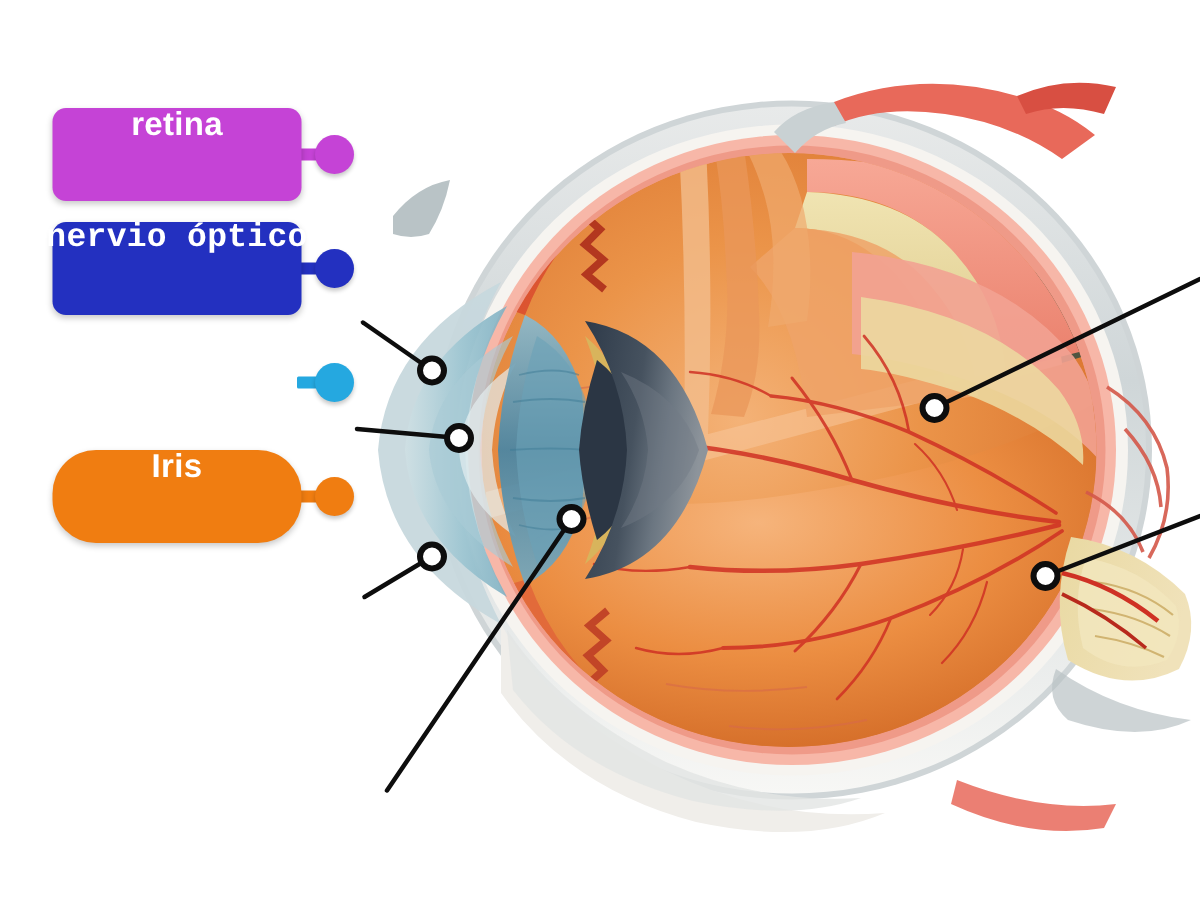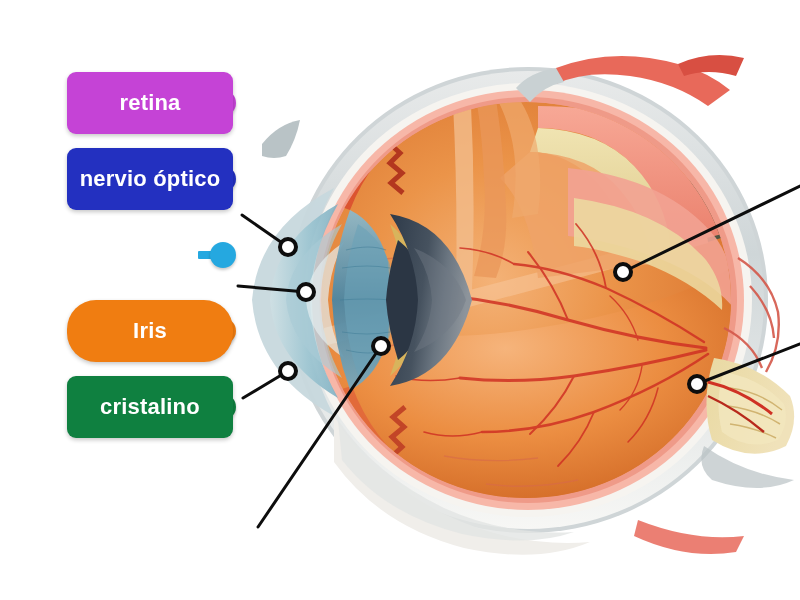--- a/index.html
+++ b/index.html
@@ -40,25 +40,23 @@
 
   .label-chip {
     position: absolute;
     left: 0;
     top: 0;
     width: 166px;
     height: 62px;
     border-radius: 9px;
     box-shadow: 0 2px 4px rgba(0,0,0,0.22);
     display: flex;
-    align-items: center;
     justify-content: center;
     box-sizing: border-box;
     padding: 0 4px;
-    margin-left: 32px;
   }
 
   .label-text {
     color: #ffffff;
     font-size: 22px;
     font-weight: bold;
     line-height: 1;
     white-space: nowrap;
     letter-spacing: 0.2px;
     text-align: center;
@@ -325,41 +323,34 @@
       <div class="chip-stem" style="background-color: rgb(197, 67, 214);"></div>
       <div class="chip-knob" style="background-color: rgb(197, 67, 214);"></div>
       <div class="label-chip" style="background-color: rgb(197, 67, 214);">
         <span class="label-text">retina</span>
       </div>
     </div>
 
     <div class="label-row">
       <div class="chip-stem" style="background-color: rgb(35, 48, 192);"></div>
       <div class="chip-knob" style="background-color: rgb(35, 48, 192);"></div>
-      <div class="label-chip" style="background-color: rgb(35, 48, 192);">
+      <div class="label-chip" style="background-color: rgb(35, 48, 192); font-family: Liberation Mono, monospace;">
         <span class="label-text wide">nervio óptico</span>
       </div>
     </div>
 
     <div class="label-row">
       <div class="chip-stem" style="background-color: rgb(37, 168, 224);"></div>
       <div class="chip-knob" style="background-color: rgb(37, 168, 224);"></div>
     </div>
 
     <div class="label-row">
       <div class="chip-stem" style="background-color: rgb(240, 125, 17);"></div>
       <div class="chip-knob" style="background-color: rgb(240, 125, 17);"></div>
       <div class="label-chip" style="background-color: rgb(240, 125, 17); border-radius: 29px;">
         <span class="label-text">Iris</span>
       </div>
     </div>
 
-    <div class="label-row">
-      <div class="chip-stem" style="background-color: rgb(15, 128, 64);"></div>
-      <div class="chip-knob" style="background-color: rgb(15, 128, 64);"></div>
-      <div class="label-chip" style="background-color: rgb(15, 128, 64);">
-        <span class="label-text">cristalino</span>
-      </div>
-    </div>
 
 
   </div>
 </div>
 
 </body></html>

